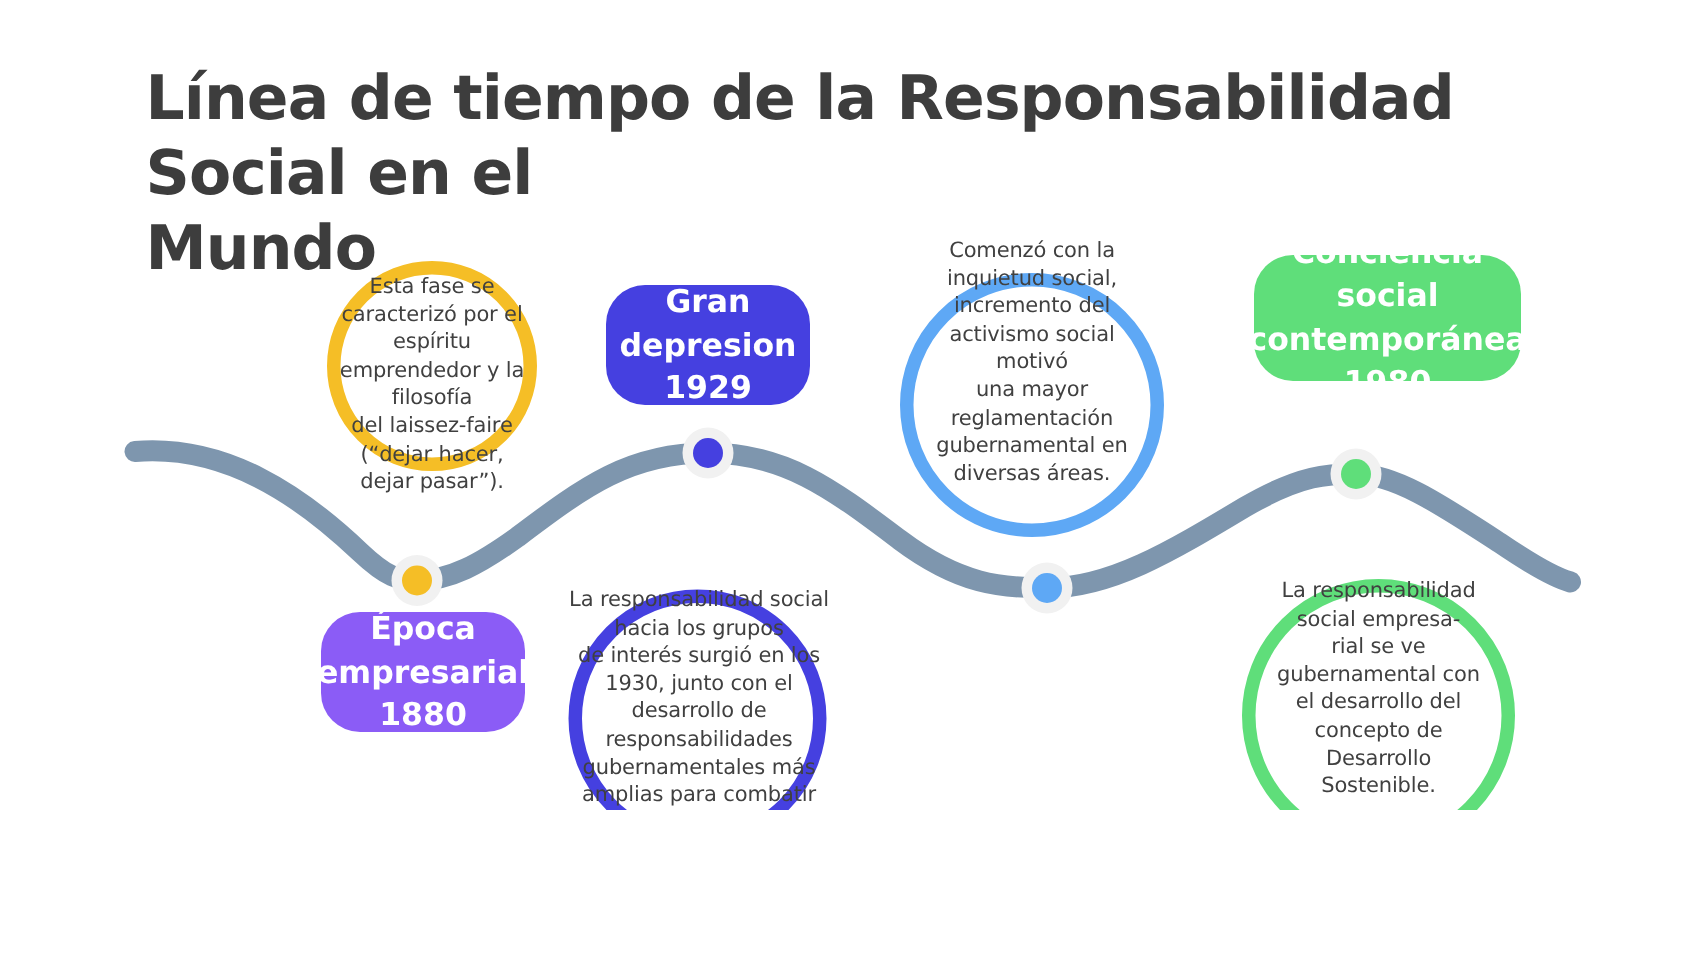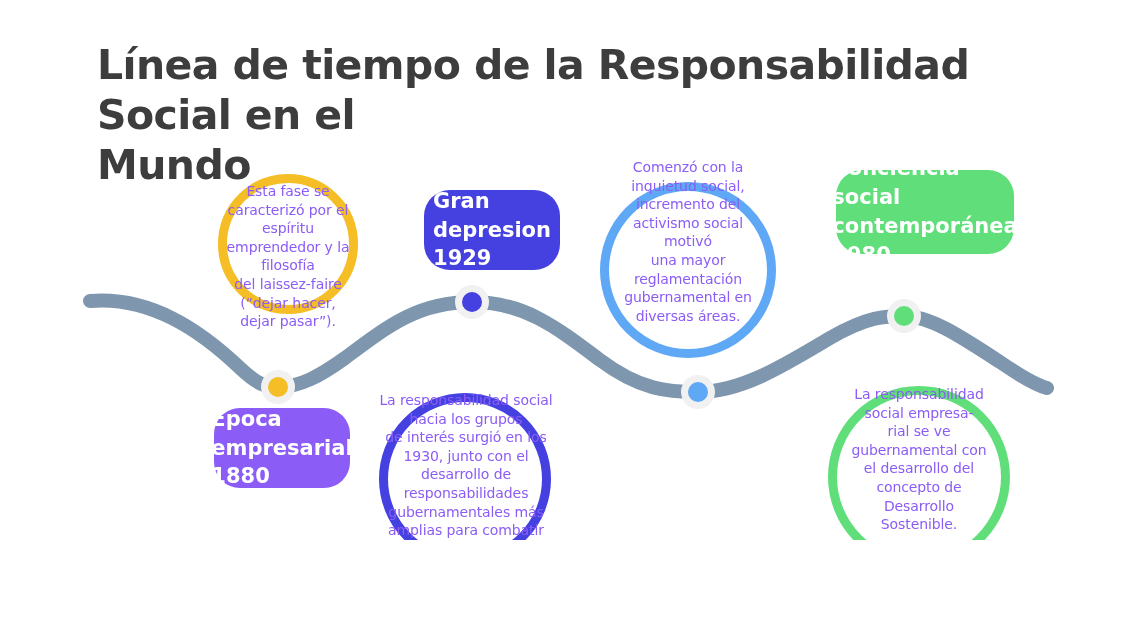--- a/index.html
+++ b/index.html
@@ -62,21 +62,21 @@
   }
 
   
   .pill {
     position: absolute;
     box-sizing: border-box;
     border-radius: 26px;
     display: flex;
     align-items: center;
     justify-content: center;
-    text-align: left;
+    text-align: center;
     color: #ffffff;
     font-family: "DejaVu Sans", "Liberation Sans", sans-serif;
     font-weight: 700;
     font-size: 21px;
     line-height: 1.38;
     padding: 6px 10px;
     white-space: pre-line;
   }
 
   
@@ -84,21 +84,21 @@
     position: absolute;
     box-sizing: border-box;
     border-radius: 50%;
     display: flex;
     align-items: center;
     justify-content: center;
   }
   .ring-text {
     position: absolute;
     text-align: center;
-    color: #8b5cf6;
+    color: #404040;
     font-family: "DejaVu Sans", "Liberation Sans", sans-serif;
     font-size: 14px;
     line-height: 1.33;
     font-weight: 400;
     white-space: pre-line;
     letter-spacing: -0.1px;
   }
 </style>
 </head>
 <body>
@@ -145,21 +145,21 @@
 emprendedor y la
 filosofía
 del laissez-faire
 (“dejar hacer,
 dejar pasar”).</div>
 
   <div class="pill" style="left:214px; top:408px; width:136px; height:80px; background:#8b5cf6;">Época
 empresarial
 1880</div>
 
-  <div class="pill" style="left:404px; top:190px; width:136px; height:80px; background:#4540E0;margin-left:20px;">Gran
+  <div class="pill" style="left:404px; top:190px; width:136px; height:80px; background:#4540E0;">Gran
 depresion
 1929</div>
 
   <div class="ring" style="left:379px; top:393px; width:172px; height:172px; border:9px solid #4540E0;"></div>
   <div class="ring-text" style="left:371px; top:391px; width:190px;">La responsabilidad social
 hacia los grupos
 de interés surgió en los
 1930, junto con el
 desarrollo de
 responsabilidades

